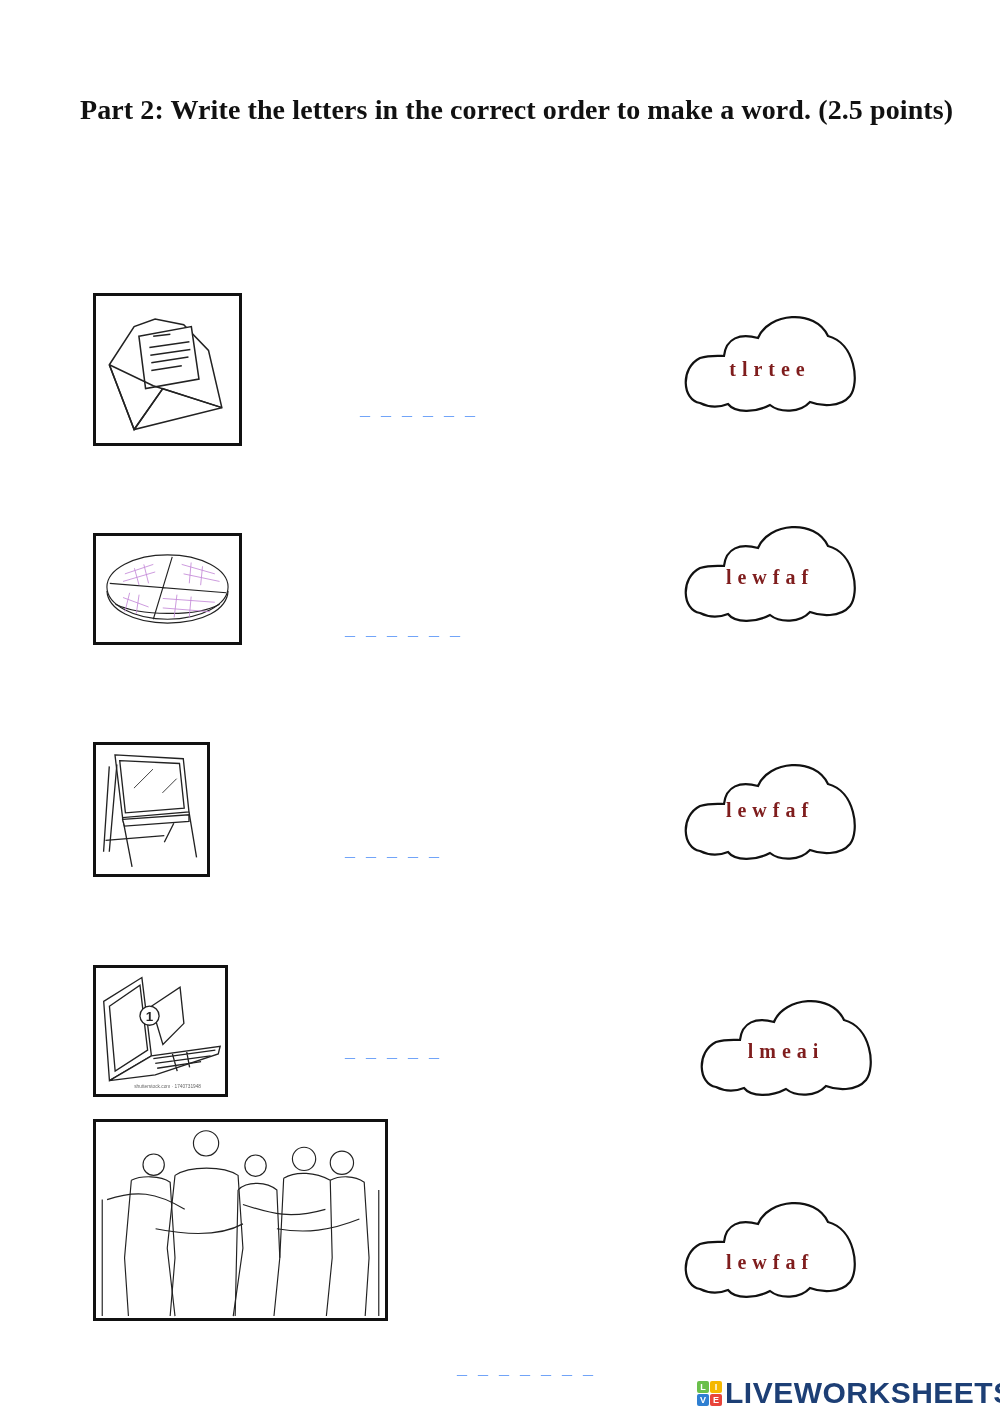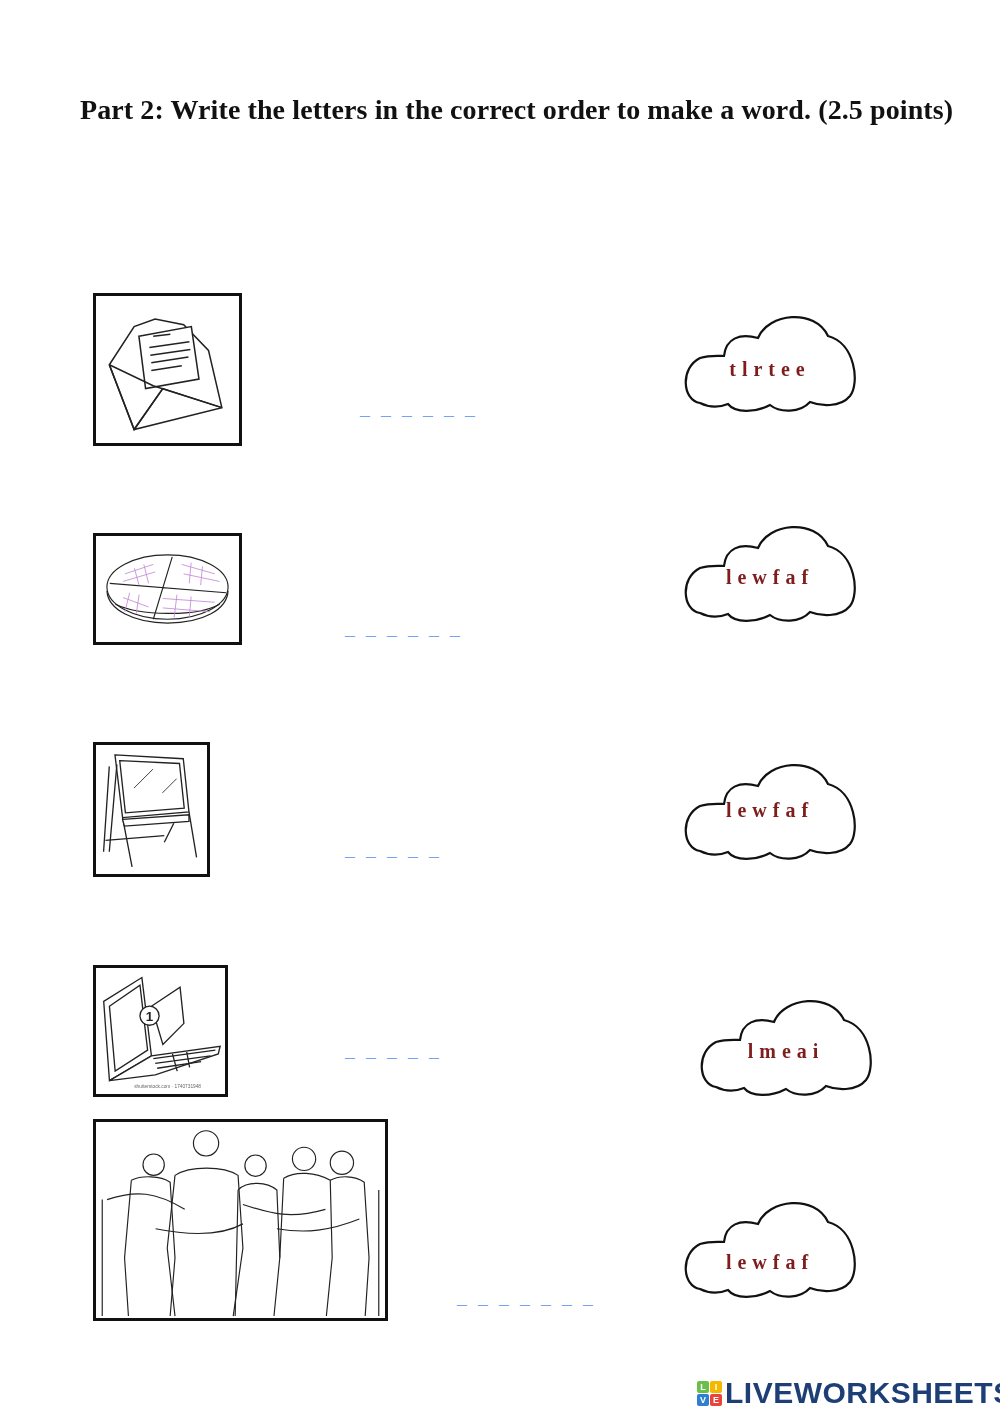--- a/index.html
+++ b/index.html
@@ -108,21 +108,21 @@
     <circle cx="252" cy="42" r="12"></circle>
     <path d="M80 55 C95 45 130 45 145 55 L150 130 L140 200 M80 55 L72 130 L80 200"></path>
     <path d="M35 60 C45 55 65 55 75 62 L80 140 L75 200 M35 60 L28 140 L32 200"></path>
     <path d="M145 70 C155 60 175 62 185 70 L188 140 L182 200 M145 70 L142 200"></path>
     <path d="M192 58 C205 50 225 52 240 60 L242 140 L236 200 M192 58 L188 140"></path>
     <path d="M240 60 C250 55 265 55 275 62 L280 140 L276 200"></path>
     <path d="M10 80 C40 70 60 72 90 90 M150 85 C180 95 200 100 235 90 M60 110 C100 118 130 116 150 105 M185 110 C215 115 240 112 270 100"></path>
     <path d="M5 80 L5 200 M290 70 L290 200"></path>
   </svg>
 </div>
-<div class="blank" style="left:457px;top:1256px;text-align:right;">_ _ _ _ _ _ _</div>
+<div class="blank" style="left:457px;top:1326px;text-align:right;">_ _ _ _ _ _ _</div>
 <div class="cloud" style="left:680px;top:1194px;">
   <svg viewBox="0 0 180 110" fill="#fff" stroke="#111" stroke-width="2.2">
     <path d="M20 95 C2 92 0 60 20 50 C30 47 40 48 44 48 C46 30 60 25 78 30 C88 5 135 0 148 28 C175 35 180 75 170 88 C160 100 140 98 130 94 C120 105 100 105 90 97 C75 105 55 105 48 96 C38 100 28 99 20 95 Z"></path>
   </svg>
   <div class="letters" style="top:57px;">lewfaf</div>
 </div>
 
 <div class="logo">
   <div class="logo-tiles">
     <div class="tile" style="background:#6abf4b;">L</div>

